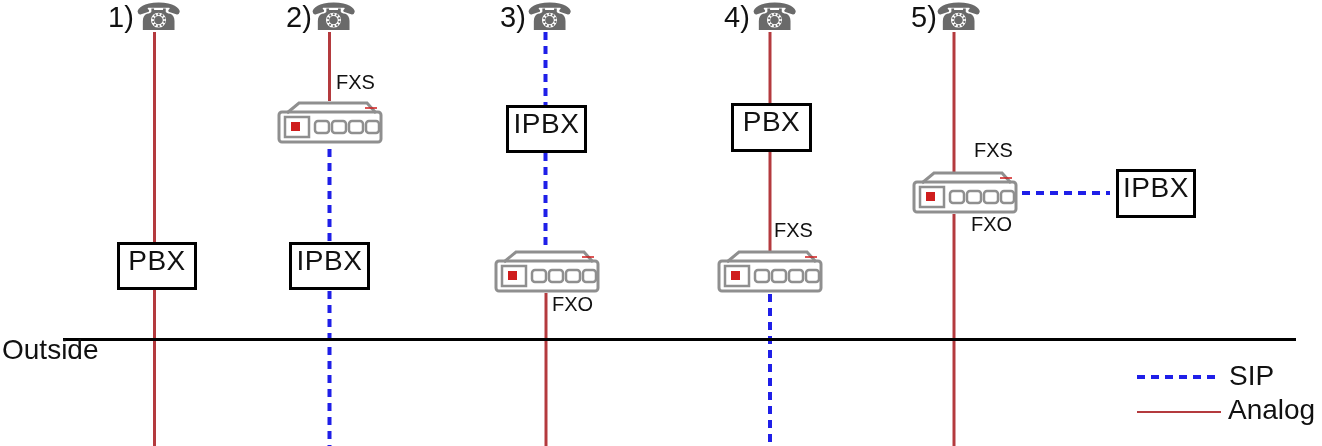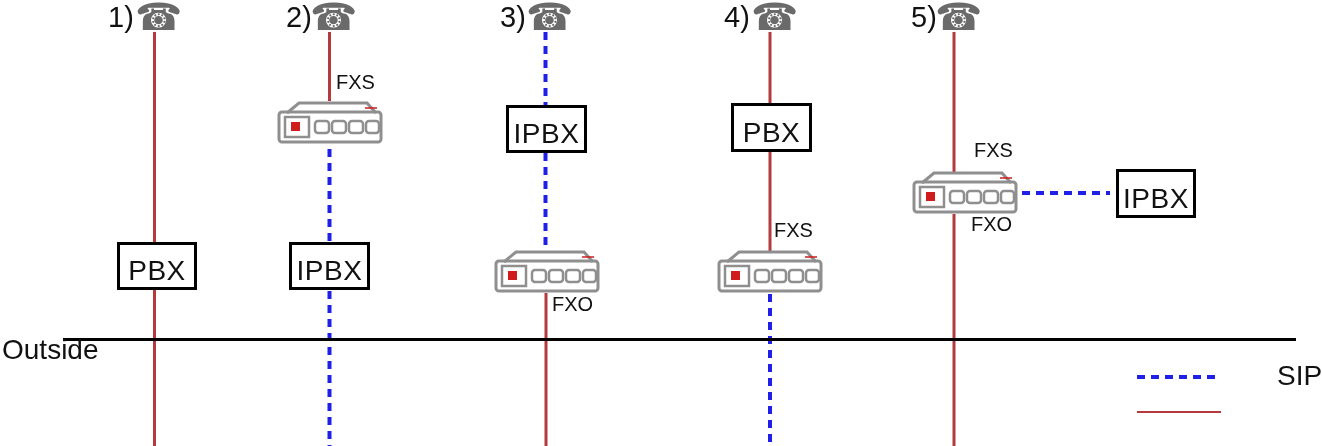--- a/index.html
+++ b/index.html
@@ -18,21 +18,21 @@
   .line-legend-analog{stroke:var(--analog);stroke-width:2;}
 
   .abs{position:absolute;}
   .scenario-number{font-size:29px;line-height:1;white-space:nowrap;}
   .phone{
     font-family:"DejaVu Sans", sans-serif;
     font-size:38px;line-height:1;color:var(--phone-icon);
     white-space:nowrap;
   }
   .node-box{
-    display:flex;align-items:flex-end;justify-content:center;
+    display:flex;align-items:flex-start;justify-content:center;
     border:3px solid var(--box-border);
     box-sizing:border-box;
     font-size:28px;letter-spacing:.5px;
     background:transparent;
   }
   .port-label{font-size:20px;line-height:1;white-space:nowrap;}
   .outside-label{font-size:28px;line-height:1;}
   .legend-label{font-size:28px;line-height:1;white-space:nowrap;}
 
   .device{width:106px;height:44px;}
@@ -131,15 +131,16 @@
   <svg class="abs device" style="left:912px;top:170px;">
       <use href="#gateway"></use>
     </svg>
   <div class="abs port-label" style="left:971px;top:214px;">FXO</div>
   <div class="abs node-box" style="left:1116px;top:169px;width:80px;height:49px;">
     <span>IPBX</span>
   </div>
 
   <div class="abs outside-label" style="left:2px;top:336px;text-align:right;">Outside</div>
 
-  <div class="abs legend-label" style="left:1229px;top:362px;margin-left:48px;">SIP</div>
+  <div class="abs legend-label" style="left:1229px;top:362px;">SIP</div>
+  <div class="abs legend-label" style="left:1228px;top:396px;">Analog</div>
 
 </div>
 
 </body></html>

